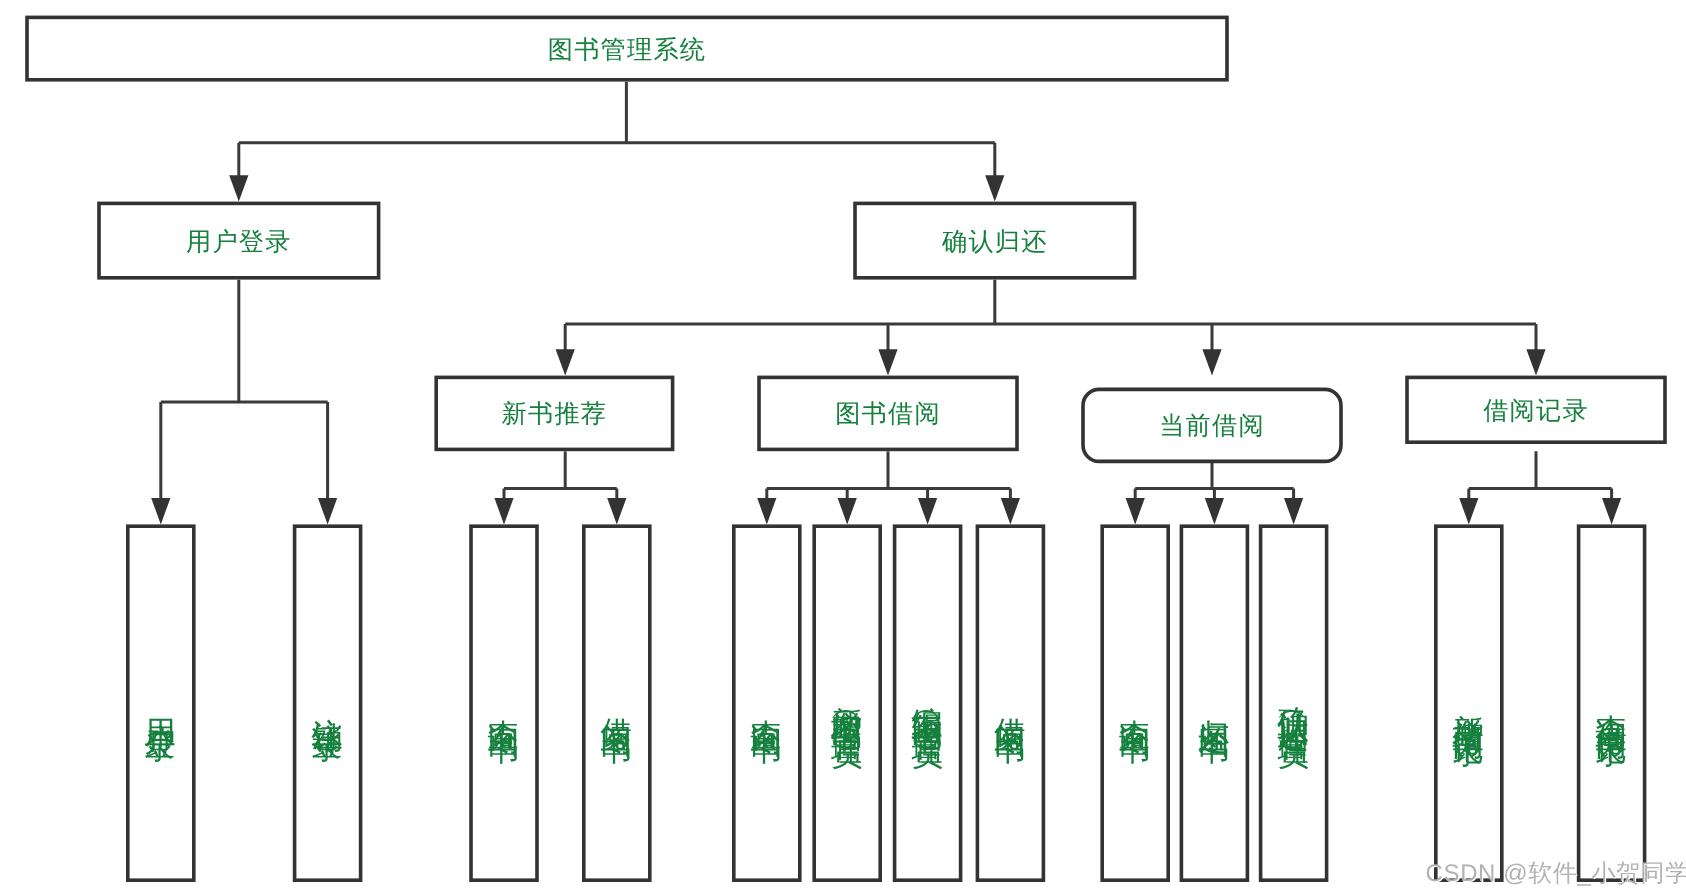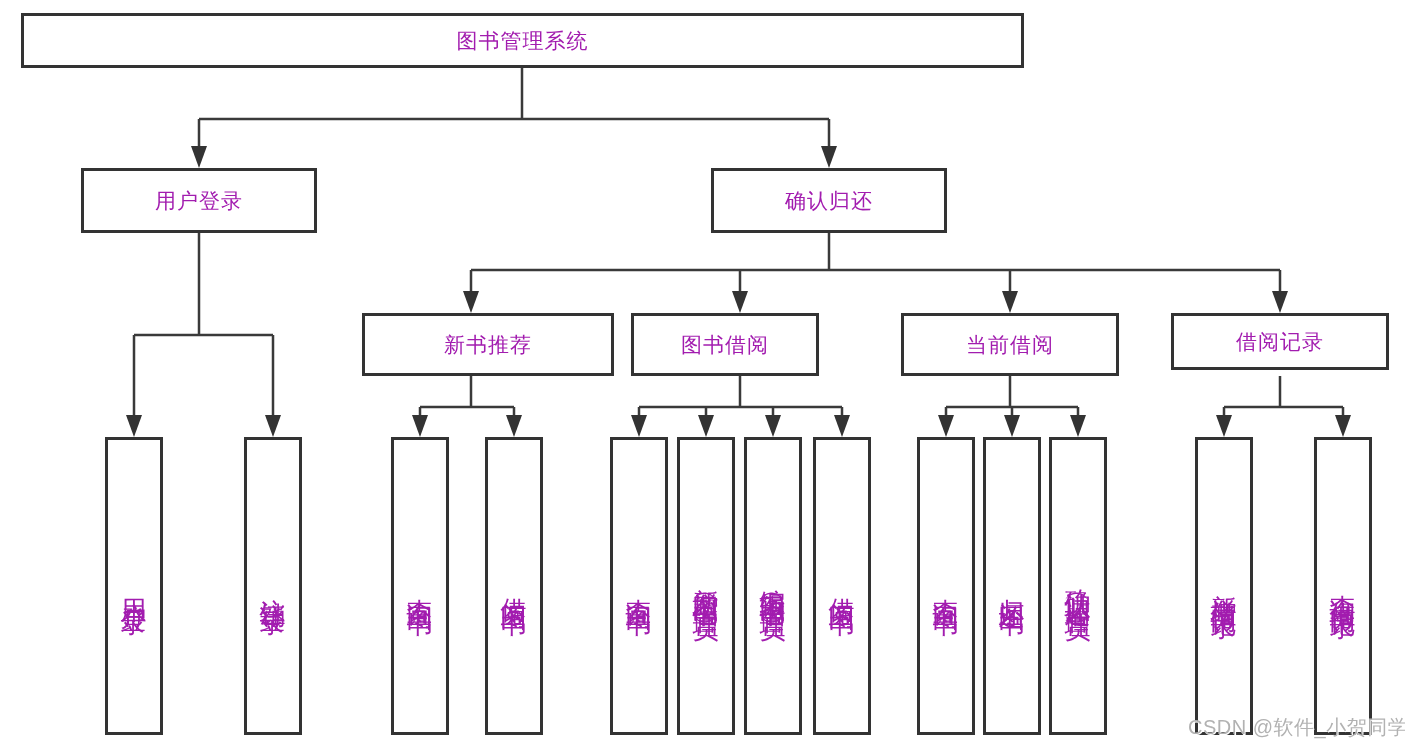--- a/index.html
+++ b/index.html
@@ -12,21 +12,21 @@
   }
   svg.connectors { position: absolute; left: 0; top: 0; z-index: 0; }
   .node {
     position: absolute;
     box-sizing: border-box;
     border: 3px solid #333333;
     background: #ffffff;
     display: flex;
     align-items: center;
     justify-content: center;
-    color: #a21caf;
+    color: #15803d;
     z-index: 1;
   }
   .node.h { font-size: 21px; letter-spacing: 1px; white-space: nowrap; }
   .node.v .vtext {
     writing-mode: vertical-rl;
     text-orientation: mixed;
     font-size: 26px;
     line-height: 1;
     letter-spacing: 4px;
     white-space: nowrap;
@@ -101,23 +101,23 @@
     <polygon points="1216,415 1232,415 1224,437"></polygon>
     <polygon points="1335,415 1351,415 1343,437"></polygon>
   </g>
 </svg>
 
 <div class="node h" style="left:21px; top:13px; width:1003px; height:55px;">图书管理系统</div>
 
 <div class="node h" style="left:81px; top:168px; width:236px; height:65px;">用户登录</div>
 <div class="node h" style="left:711px; top:168px; width:236px; height:65px;">确认归还</div>
 
-<div class="node h" style="left:362px; top:313px; width:252px; height:63px;">新书推荐</div>
-<div class="node h" style="left:631px; top:313px; width:188px; height:63px;">图书借阅</div>
-<div class="node h" style="left:901px; top:313px; width:218px; height:63px;">当前借阅</div>
+<div class="node h" style="left:362px; top:313px; width:200px; height:63px;">新书推荐</div>
+<div class="node h" style="left:631px; top:313px; width:218px; height:63px;">图书借阅</div>
+<div class="node h" style="left:901px; top:323px; width:218px; height:63px;border-radius:15px;">当前借阅</div>
 <div class="node h" style="left:1171px; top:313px; width:218px; height:57px;">借阅记录</div>
 
 <div class="node v" style="left:105px; top:437px; width:58px; height:298px;">
   <span class="vtext">用户登录</span>
 </div>
 <div class="node v" style="left:244px; top:437px; width:58px; height:298px;">
   <span class="vtext">注销登录</span>
 </div>
 
 <div class="node v" style="left:391px; top:437px; width:58px; height:298px;">

